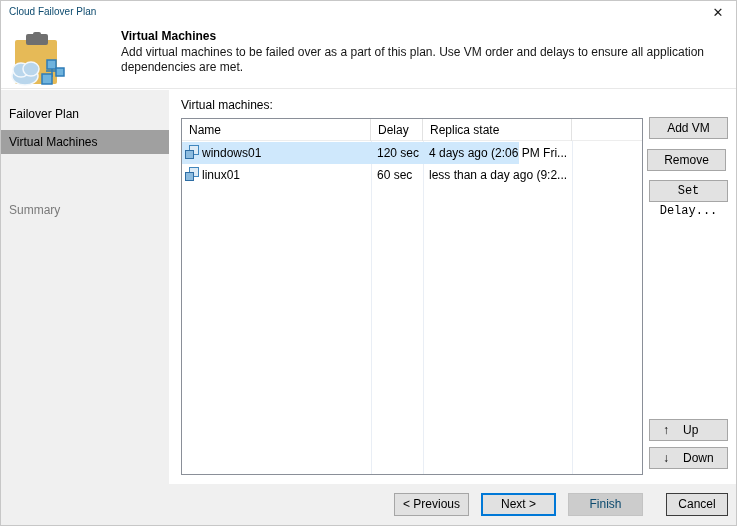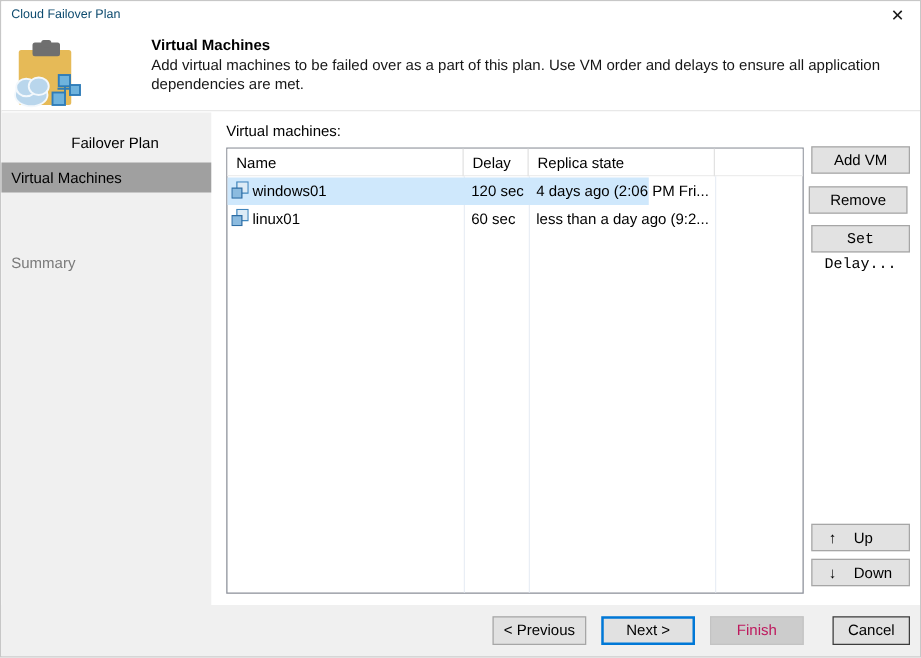--- a/index.html
+++ b/index.html
@@ -61,21 +61,21 @@
   .btn.down { left:478px; top:357px; }
   .arrow { font-weight:bold; font-size:12px; }
   
   .footer { position:absolute; left:0; bottom:0; width:737px; height:41px; background:#f0f0f0; }
   .fbtn { position:absolute; top:9px; height:23px; background:#e1e1e1; border:1px solid #a6a6a6;
     font-family:"Liberation Sans", sans-serif; font-size:12px; color:#000; text-align:center;
     line-height:21px; cursor:pointer; }
   .fbtn.prev { left:393px; width:75px; }
   .fbtn.next { left:480px; width:75px; border:2px solid #0078d7; line-height:19px; }
   .fbtn.finish { left:567px; width:75px; background:#cccccc; border:1px solid #c3c3c3;
-    color:#be185d; cursor:default; }
+    color:#0c4a6e; cursor:default; }
   .fbtn.cancel { left:665px; width:62px; border:1px solid #3c3c3c; }
 </style>
 </head>
 <body>
 
 <div class="window">
 
   <div class="titlebar">
     <span class="title">Cloud Failover Plan</span>
     <span class="close">✕</span>
@@ -102,21 +102,21 @@
         </g>
       </svg>
     </div>
     <div class="htitle">Virtual Machines</div>
     <div class="hdesc">Add virtual machines to be failed over as a part of this plan. Use VM order and delays to ensure all application dependencies are met.</div>
   </div>
 
   <div class="body">
 
     <div class="sidebar">
-      <div class="side-item" style="top:12px;margin-left:48px;">Failover Plan</div>
+      <div class="side-item" style="top:12px;">Failover Plan</div>
       <div class="side-item sel" style="top:40px;">Virtual Machines</div>
       <div class="side-item dis" style="top:78px;">Summary</div>
     </div>
 
     <div class="main">
       <div class="list-label">Virtual machines:</div>
 
       <div class="vmtable">
         <div class="thead">
           <div class="th c0">Name</div>

